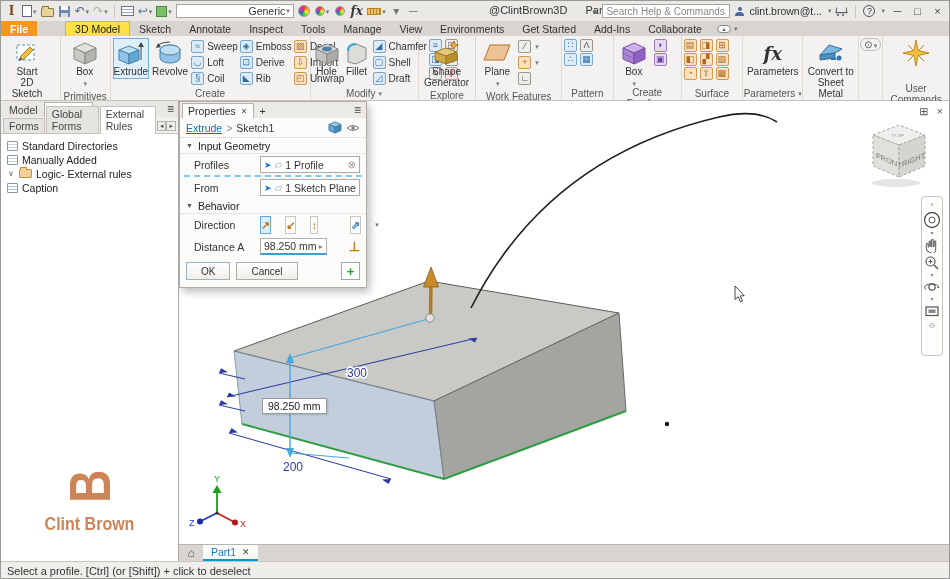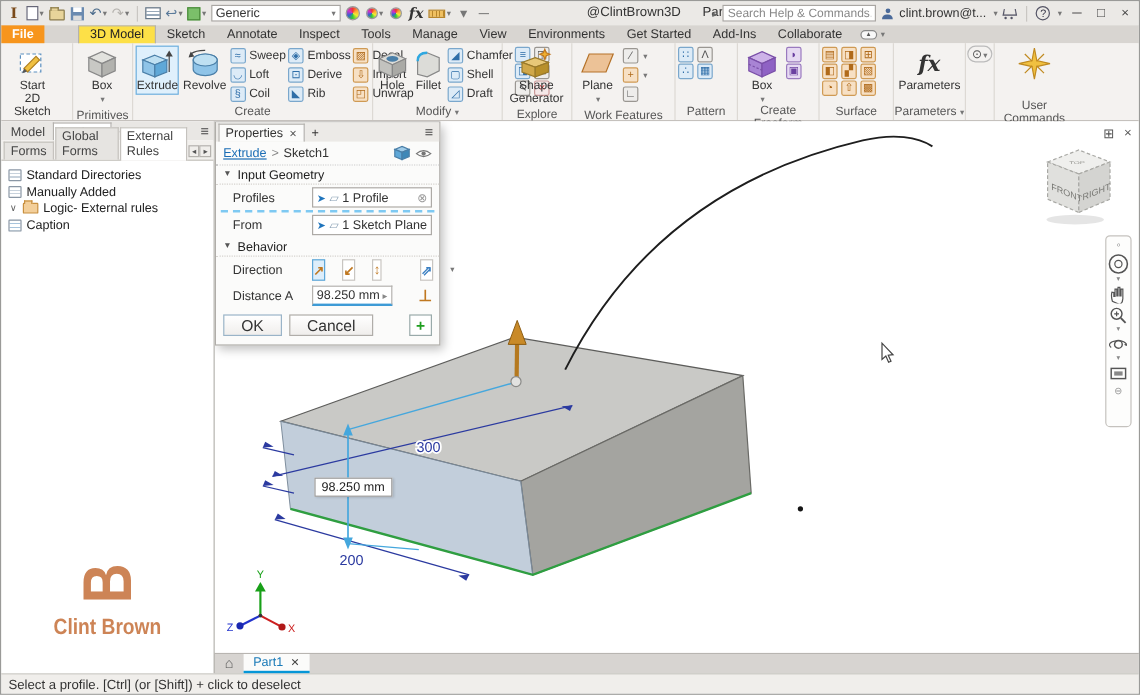--- a/index.html
+++ b/index.html
@@ -5,21 +5,21 @@
   html,body{margin:0;padding:0;background:#888;}
   *{box-sizing:border-box;font-family:"Liberation Sans",sans-serif;}
   #app{position:relative;width:950px;height:579px;background:#ececea;overflow:hidden;border:1px solid #9a9a98;}
 
   
   #titlebar{height:20px;background:#ebe9e6;display:flex;align-items:center;padding:0 4px;position:relative;font-size:11px;color:#333;}
   .qat{display:flex;align-items:center;gap:4px;}
   .qicon{display:inline-flex;align-items:center;justify-content:center;height:14px;min-width:13px;color:#4a6a8a;font-size:12px;line-height:1;}
   .qsep{width:1px;height:13px;background:#c9c6c2;margin:0 2px;}
   .dd{font-size:7px;color:#777;margin-left:1px;}
-  .combo{display:flex;align-items:center;justify-content:space-between;width:108px;height:14px;border:1px solid #a9a6a2;background:#fff;padding:0 3px;font-size:10.5px;color:#333;}
+  .combo{display:flex;align-items:center;justify-content:flex-end;width:118px;height:14px;border:1px solid #a9a6a2;background:#fff;padding:0 3px;font-size:10.5px;color:#333;}
   #titletext{position:absolute;left:488px;top:3px;font-size:11px;color:#333;display:flex;gap:18px;}
   .titleright{position:absolute;right:4px;top:0;height:20px;display:flex;align-items:center;gap:5px;}
   #searchbox{width:128px;height:14px;border:1px solid #a9a6a2;background:#fff;font-size:10px;color:#777;padding:0 3px;}
   #searchbox::placeholder{color:#888;}
   .winbtn{width:15px;text-align:center;font-size:11px;color:#444;}
   .pageicon{width:10px;height:12px;background:#fff;border:1px solid #667;position:relative;}
   .foldericon{width:13px;height:9px;background:#e8d49a;border:1px solid #8a7a4a;border-radius:1px;position:relative;margin-top:2px;}
   .foldericon::before{content:"";position:absolute;top:-3px;left:0;width:5px;height:2px;background:#e8d49a;border:1px solid #8a7a4a;border-bottom:none;}
   .saveicon{width:11px;height:11px;background:#6a8ab0;position:relative;}
   .saveicon::before{content:"";position:absolute;left:2px;top:0;width:7px;height:4px;background:#fff;}
@@ -115,21 +115,21 @@
   .geoicon{color:#8aa0b5;font-size:10px;}
   .clearx{margin-left:auto;color:#999;font-size:10px;}
   .dropline{border-top:2px dashed #7ec9f2;margin:0 4px;}
   .dirbtn{width:19px;height:18px;border:1px solid #c8c5c1;background:#fff;display:inline-flex;align-items:center;justify-content:center;color:#c07820;font-size:11px;font-weight:bold;}
   .dirbtn.sel{background:#ddeefb;border-color:#5ea7d8;}
   .dirsep{width:1px;height:14px;background:#d5d2ce;margin:0 2px;}
   .distinput{width:92px;height:17px;border:1px solid #b5b2ae;border-bottom:2px solid #3e9bd6;background:#fff;display:flex;align-items:center;padding:0 3px;}
   .distinput .flyout{margin-left:auto;color:#888;font-size:8px;}
   .termicon{color:#c07820;font-weight:bold;font-size:13px;margin-left:8px;}
   #pbtns{display:flex;align-items:center;padding:5px 6px 7px 6px;gap:6px;}
-  .pbtn{height:18px;border:1px solid #9ab4c8;background:linear-gradient(#fff,#f0eeec);padding:0 14px;display:inline-flex;align-items:center;font-size:13px;color:#333;}
+  .pbtn{height:18px;border:1px solid #9ab4c8;background:linear-gradient(#fff,#f0eeec);padding:0 14px;display:inline-flex;align-items:center;font-size:10px;color:#333;}
   .plusbtn{margin-left:auto;width:19px;height:18px;border:1px solid #9aa;display:inline-flex;align-items:center;justify-content:center;color:#1f9e1f;font-weight:bold;font-size:13px;background:#fff;}
 
   
   #doctabs{height:17px;background:#d7d4d1;border-top:1px solid #b8b5b1;display:flex;align-items:stretch;font-size:10.5px;}
   #homebtn{width:24px;display:flex;align-items:center;justify-content:center;color:#555;font-size:12px;}
   .doctab{background:#fbfbfa;border-bottom:2px solid #0696d7;display:flex;align-items:center;gap:6px;padding:0 8px;color:#1a7ab8;}
   .doctab .x{color:#444;font-size:9px;}
   #statusbar{height:19px;background:#f0eeeb;border-top:1px solid #c8c5c1;display:flex;align-items:center;padding-left:6px;font-size:11px;color:#333;}
 </style>
 </head>
@@ -494,20 +494,38 @@
           <span class="icn fxtext" style="font-size:18px;">fx</span>
           <span class="blabel"><span>Parameters</span></span>
         </div>
       </div>
       <div class="glabel">
           <span>Parameters</span>
           <span class="dd">▾</span>
         </div>
     </div>
 
+    <div class="rgroup" style="width:56px">
+      <div class="gbody">
+        <div class="bigbtn" style="width:54px">
+          <span class="icn">
+            <svg width="28" height="24">
+                <path d="M3 14 L12 4 L25 8 L18 12 Z" fill="#7ab8e0" stroke="#3a6f98"></path>
+                <path d="M3 14 L18 12 L18 17 L3 19 Z" fill="#4a90c4" stroke="#3a6f98"></path>
+                <circle cx="22" cy="17" r="2.5" fill="#2878b8"></circle>
+                <path d="M14 18 l5 0" stroke="#2878b8" stroke-width="2"></path>
+              </svg>
+          </span>
+          <span class="blabel"><span>Convert to</span><br><span>Sheet Metal</span></span>
+        </div>
+      </div>
+      <div class="glabel">
+          <span>Convert</span>
+        </div>
+    </div>
 
     <div class="rgroup" style="width:24px">
       <div class="gbody" style="justify-content:center;">
         <span style="font-size:10px;color:#555;border:1px solid #bbb;border-radius:8px;padding:0 3px;">⊙<span class="dd">▾</span></span>
       </div>
       <div class="glabel"></div>
     </div>
 
     <div class="rgroup" style="width:66px;border-right:none;">
       <div class="gbody" style="justify-content:center;">

